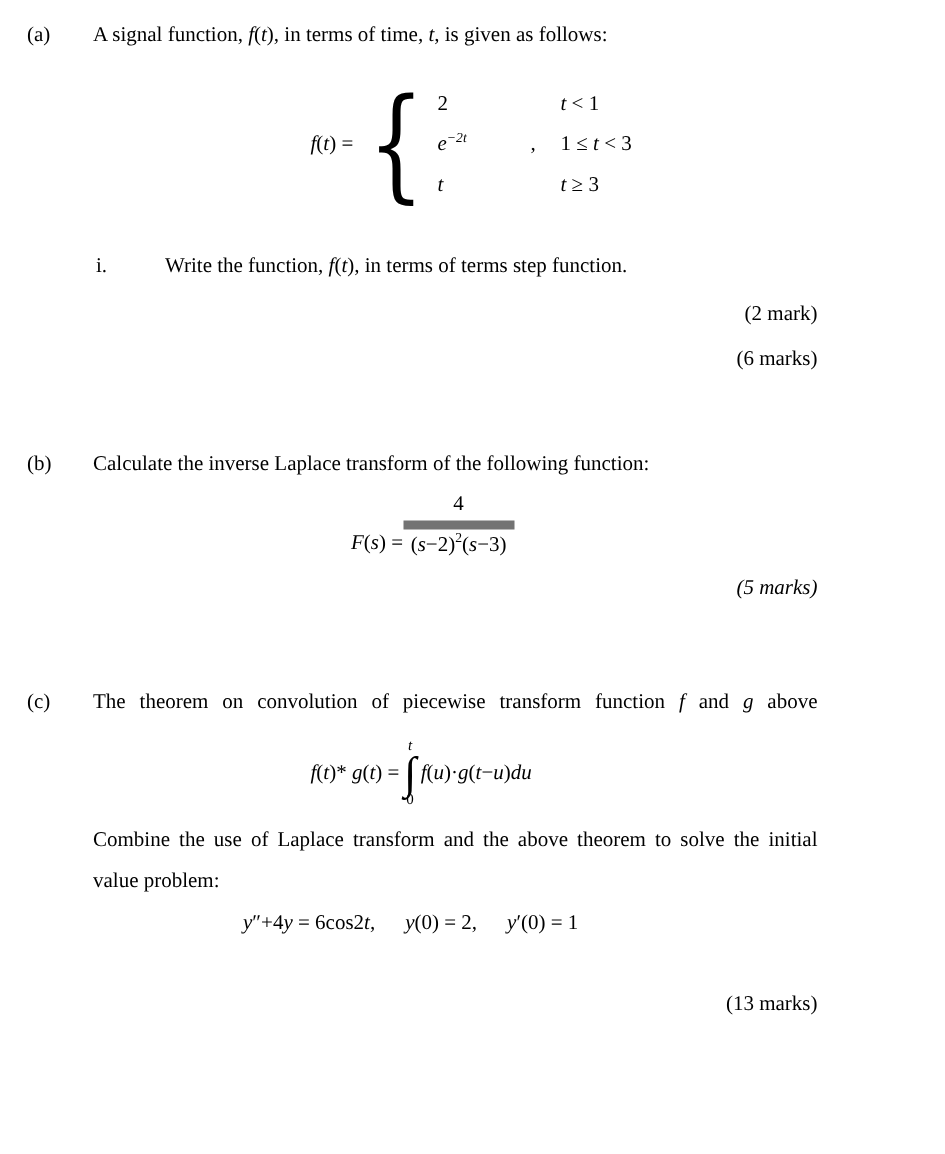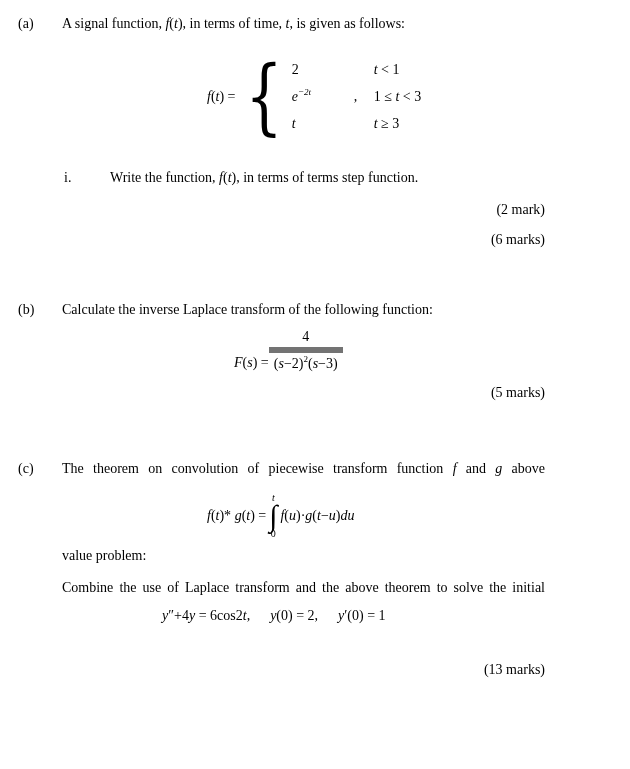--- a/index.html
+++ b/index.html
@@ -39,21 +39,21 @@
     row-gap: 7px;
   }
   .pw-grid > div { line-height: 20px; white-space: nowrap; }
 
   
   .item { display: flex; margin-top: 30px; padding-left: 2px; }
   .inum { width: 46px; flex: 0 0 46px; }
   .marks { text-align: right; }
   .m1 { margin-top: 12px; }
   .m2 { margin-top: 10px; }
-  .m3 { margin-top: 10px; }
+  .m3 { margin-top: 10px; font-style: italic; }
   .m4 { margin-top: 34px; }
 
   
   .formula-b { display: flex; align-items: flex-end; margin: 8px 0 0 172px; }
   .frac { display: inline-flex; flex-direction: column; align-items: center; text-align: center; }
   .frac .num { padding: 0 5px 1px; line-height: 18px; }
   .frac .den { border-top: 6px solid #737373; padding: 2px 5px 0; line-height: 18px; white-space: nowrap; }
 
   
   .formula-c { display: flex; align-items: center; margin: 14px 0 0 145px; }
@@ -132,22 +132,22 @@
       <div class="formula-c">
         <span><span style="font-style: italic;">f</span><span>(</span><span style="font-style: italic;">t</span><span>)* </span><span style="font-style: italic;">g</span><span>(</span><span style="font-style: italic;">t</span><span>) = </span></span>
         <span class="int">
           <span class="upper">t</span>
           <span class="sign">∫</span>
           <span class="lower">0</span>
         </span>
         <span><span style="font-style: italic;">f</span><span>(</span><span style="font-style: italic;">u</span><span>)·</span><span style="font-style: italic;">g</span><span>(</span><span style="font-style: italic;">t</span><span>−</span><span style="font-style: italic;">u</span><span>)</span><span style="font-style: italic;">du</span></span>
       </div>
 
+      <p class="text jline t2a"><span>Combine the use of Laplace transform and the above theorem to solve the initial</span></p>
       <p class="text t2b"><span>value problem:</span></p>
-      <p class="text jline t2a"><span>Combine the use of Laplace transform and the above theorem to solve the initial</span></p>
 
       <div class="ivp">
         <span><span style="font-style: italic;">y</span><span>″+4</span><span style="font-style: italic;">y</span><span> = 6cos2</span><span style="font-style: italic;">t</span><span>,</span></span>
         <span><span style="font-style: italic;">y</span><span>(0) = 2,</span></span>
         <span><span style="font-style: italic;">y</span><span>′(0) = 1</span></span>
       </div>
 
       <div class="marks m4">(13 marks)</div>
     </div>
   </section>

